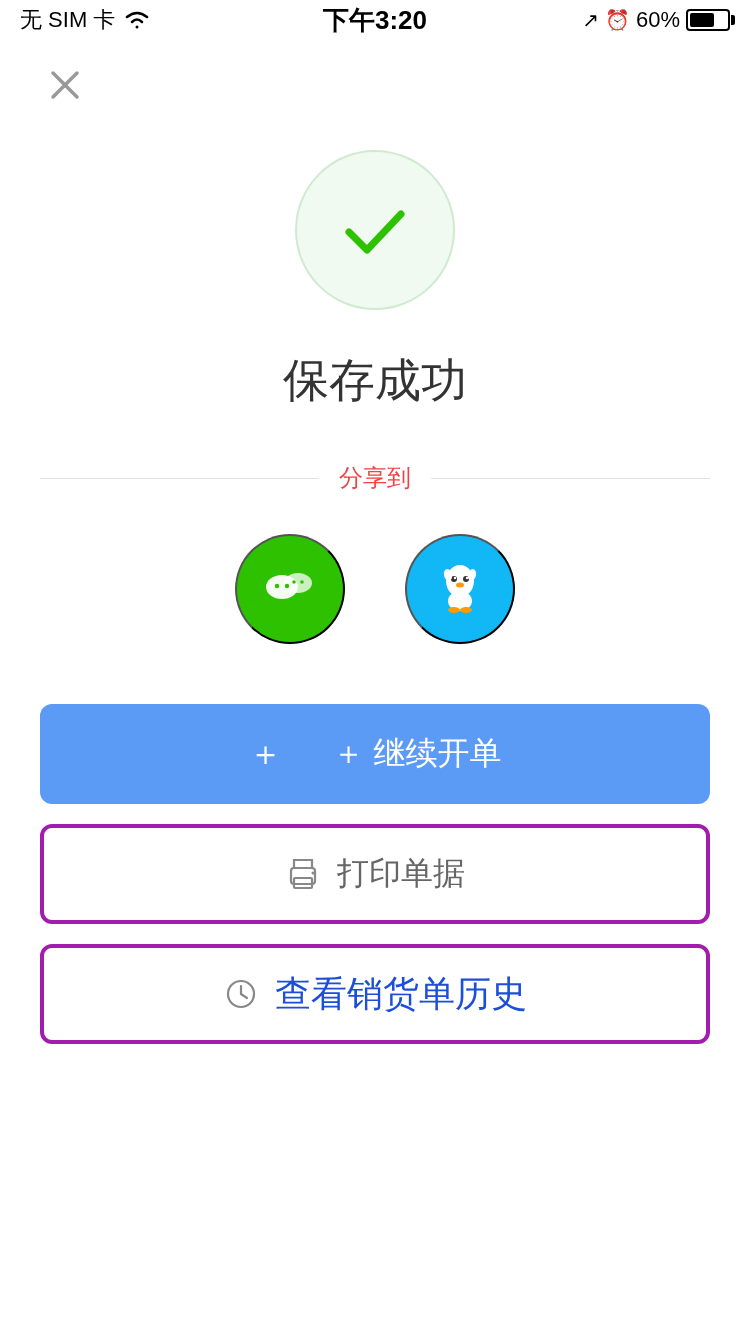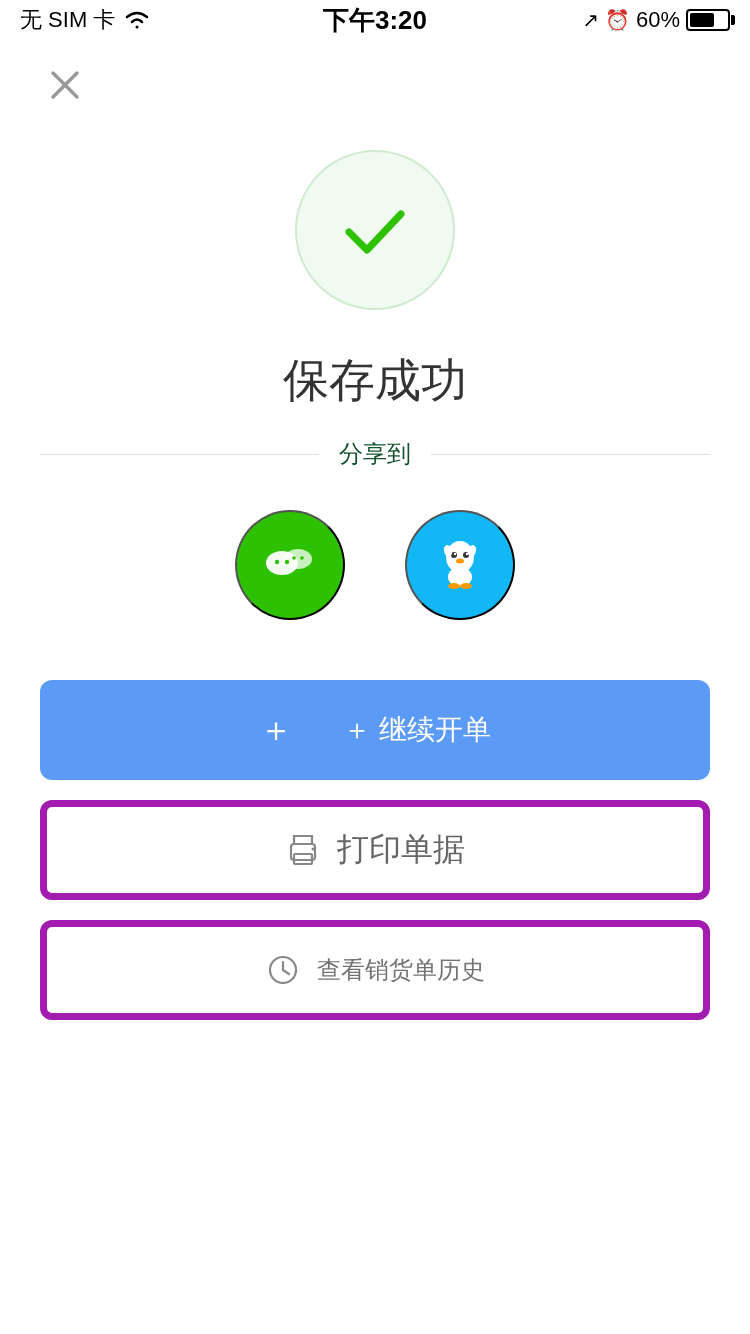--- a/index.html
+++ b/index.html
@@ -114,39 +114,39 @@
     .checkmark {
       width: 80px;
       height: 80px;
     }
 
     
     .success-title {
       font-size: 46px;
       font-weight: 500;
       color: #333;
-      margin-bottom: 26px;
+      margin-bottom: 50px;
     }
 
     
     .share-divider {
       width: 100%;
       display: flex;
       align-items: center;
       gap: 20px;
       margin-bottom: 40px;
     }
     .divider-line {
       flex: 1;
       height: 1px;
       background: #e0e0e0;
     }
     .share-label {
       font-size: 24px;
-      color: #14532d;
+      color: #ef4444;
       white-space: nowrap;
     }
 
     
     .share-icons {
       display: flex;
       gap: 60px;
       margin-bottom: 60px;
     }
     .share-btn {
@@ -184,21 +184,21 @@
       cursor: pointer;
       border: none;
     }
     .action-btn-primary {
       background: #5B9BF5;
       color: #ffffff;
     }
     .action-btn-secondary {
       background: #ffffff;
       color: #666;
-      border: 7px solid #a21caf;
+      border: 4px solid #a21caf;
     }
   </style>
 </head>
 <body>
 
 <div class="status-bar" style="position:relative;gap:36px;">
   <div class="status-left">
     <span>无 SIM 卡</span>
 
     <svg width="28" height="22" viewBox="0 0 28 22">
@@ -281,38 +281,38 @@
         <ellipse cx="26" cy="53" rx="6" ry="3" fill="#F90"></ellipse>
         <ellipse cx="38" cy="53" rx="6" ry="3" fill="#F90"></ellipse>
       </svg>
     </button>
   </div>
 
   <div class="actions">
 
     <button class="action-btn action-btn-primary">
       <span style="font-size:34px;font-weight:300;">＋</span>
-      <span style="font-size:28px;margin-left:34px;">＋  继续开单</span>
+      <span style="font-size:32px;margin-left:34px;">＋  继续开单</span>
     </button>
 
     <button class="action-btn action-btn-secondary">
 
       <svg width="36" height="36" viewBox="0 0 36 36">
         <rect x="6" y="12" width="24" height="16" rx="3" fill="none" stroke="#888" stroke-width="2.2"></rect>
         <rect x="9" y="22" width="18" height="10" rx="1" fill="none" stroke="#888" stroke-width="2.2"></rect>
         <polyline points="9,12 9,4 27,4 27,12" fill="none" stroke="#888" stroke-width="2.2"></polyline>
         <circle cx="28" cy="17" r="1.5" fill="#888"></circle>
       </svg>
       <span style="font-size:32px;color:#666;">打印单据</span>
     </button>
 
     <button class="action-btn action-btn-secondary">
 
       <svg width="36" height="36" viewBox="0 0 36 36">
         <circle cx="18" cy="18" r="13" fill="none" stroke="#888" stroke-width="2.2"></circle>
         <line x1="18" y1="18" x2="18" y2="10" stroke="#888" stroke-width="2.2" stroke-linecap="round"></line>
         <line x1="18" y1="18" x2="24" y2="22" stroke="#888" stroke-width="2.2" stroke-linecap="round"></line>
       </svg>
-      <span style="font-size:24px;color:#737373;">查看销货单历史</span>
+      <span style="font-size:36px;color:#1d4ed8;">查看销货单历史</span>
     </button>
 
   </div>
 </div>
 
 </body></html>

